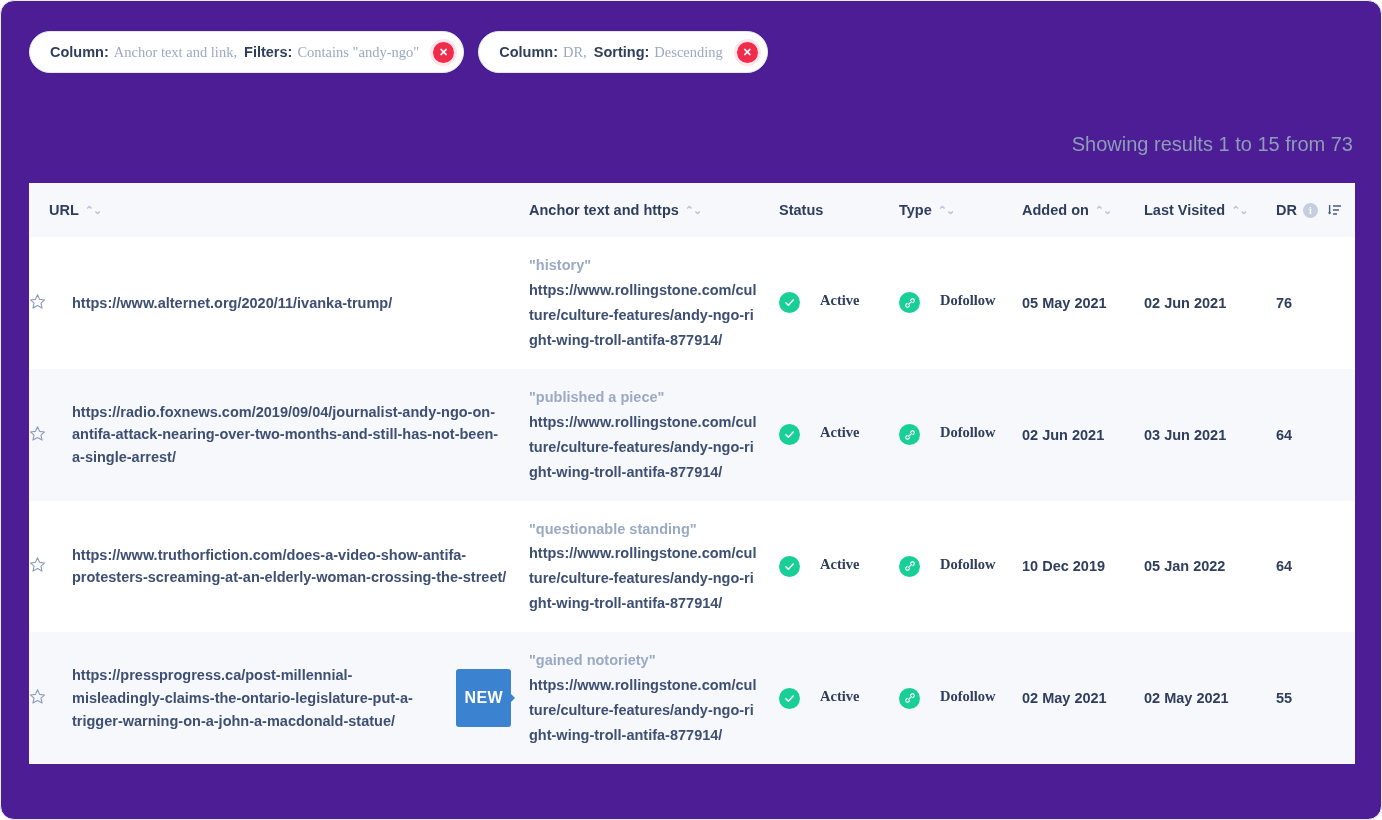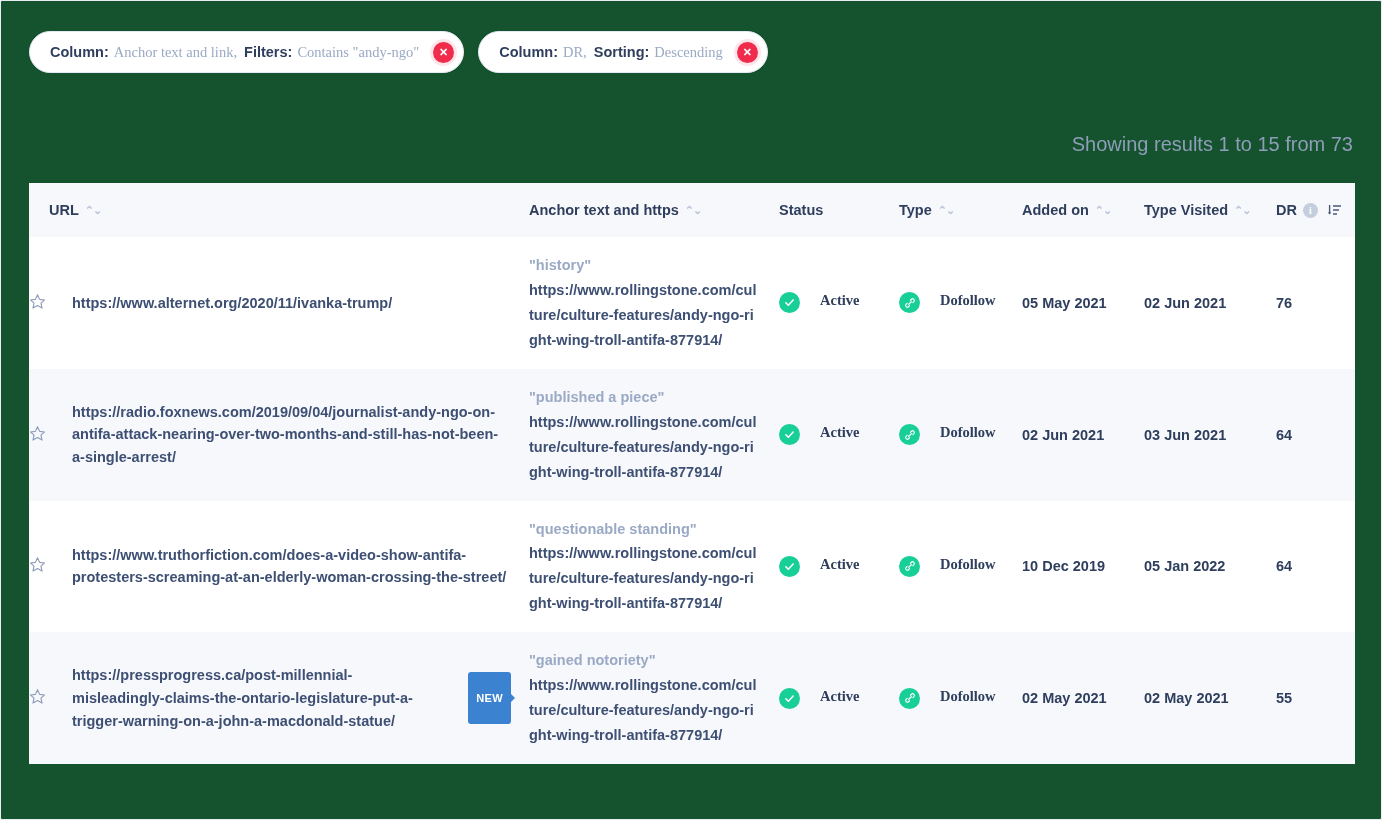--- a/index.html
+++ b/index.html
@@ -11,23 +11,23 @@
     width: 1382px;
     height: 820px;
     font-family: "Liberation Sans", sans-serif;
     -webkit-font-smoothing: antialiased;
   }
   .page {
     position: relative;
     width: 1382px;
     height: 820px;
     box-sizing: border-box;
-    background: #14532d;
+    background: #4c1d95;
     border: 1px solid #e9ecf3;
-    border-radius: 2px;
+    border-radius: 14px;
     overflow: hidden;
   }
 
   
   .chip-bar {
     position: absolute;
     left: 28px;
     top: 30px;
     display: flex;
     gap: 14px;
@@ -168,21 +168,21 @@
     color: #3d4f73;
     line-height: 1.57;
     word-break: break-word;
     cursor: pointer;
     font-weight: bold;
   }
   .new-badge {
     flex: 0 0 auto;
     background: #3b82d1;
     color: #ffffff;
-    font-size: 11px;
+    font-size: 16px;
     font-weight: bold;
     letter-spacing: 0.4px;
     padding: 20px 8px;
     border-radius: 3px;
     position: relative;
     margin-left: auto;
   }
   .new-badge::after {
     content: "";
     position: absolute;
@@ -295,21 +295,21 @@
             </div>
           </th>
           <th>
             <div class="th-inner">
               <span>Added on</span>
               <span class="sort-caret">⌃⌄</span>
             </div>
           </th>
           <th>
             <div class="th-inner">
-              <span>Type Visited</span>
+              <span>Last Visited</span>
               <span class="sort-caret">⌃⌄</span>
             </div>
           </th>
           <th>
             <div class="th-inner">
               <span>DR</span>
               <span class="info-badge">i</span>
               <span class="sort-desc-icon">
                 <svg width="14" height="14" viewBox="0 0 14 14">
                   <line x1="5" y1="3" x2="13" y2="3" stroke="#4a5a7a" stroke-width="1.4"></line>

